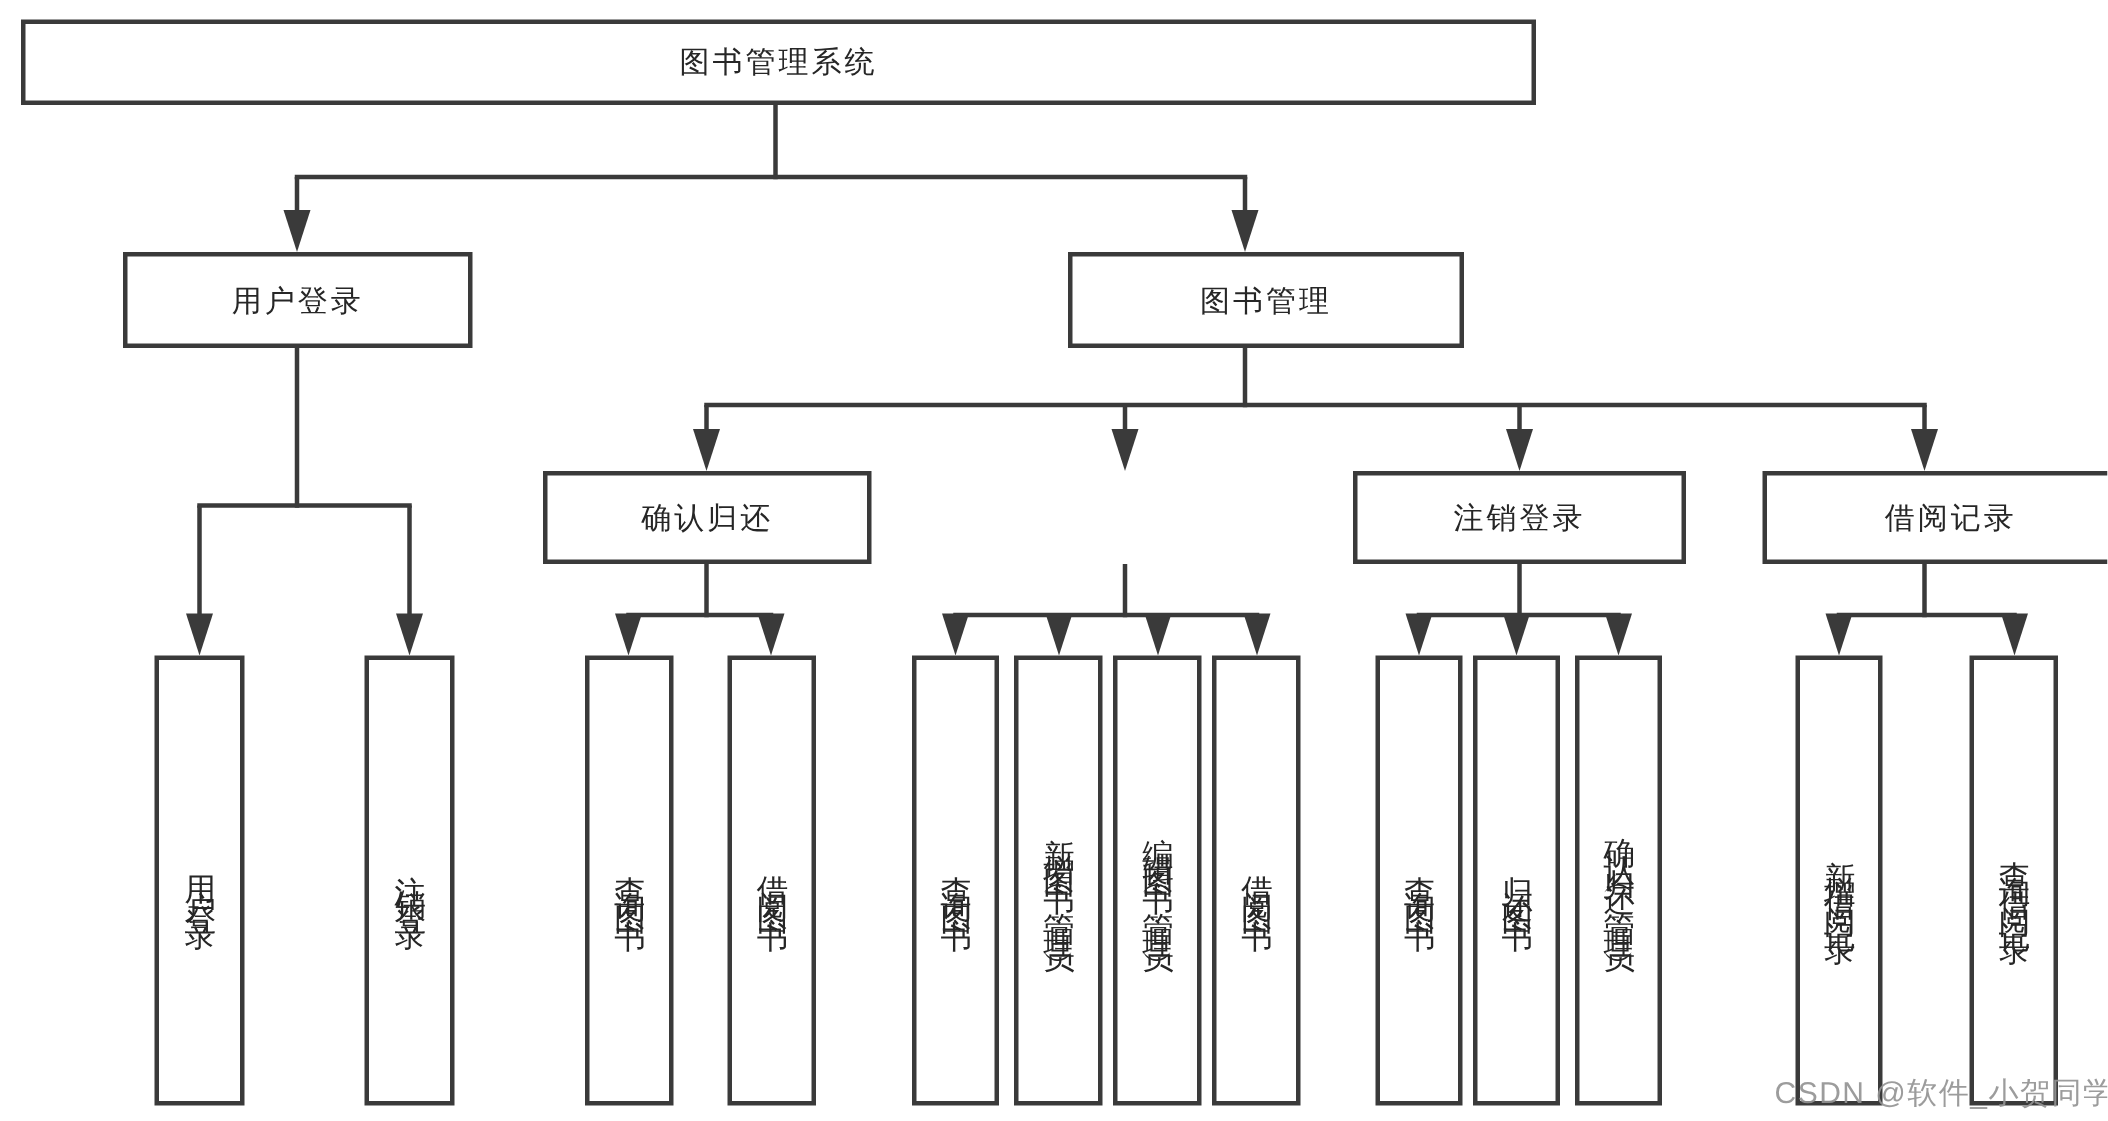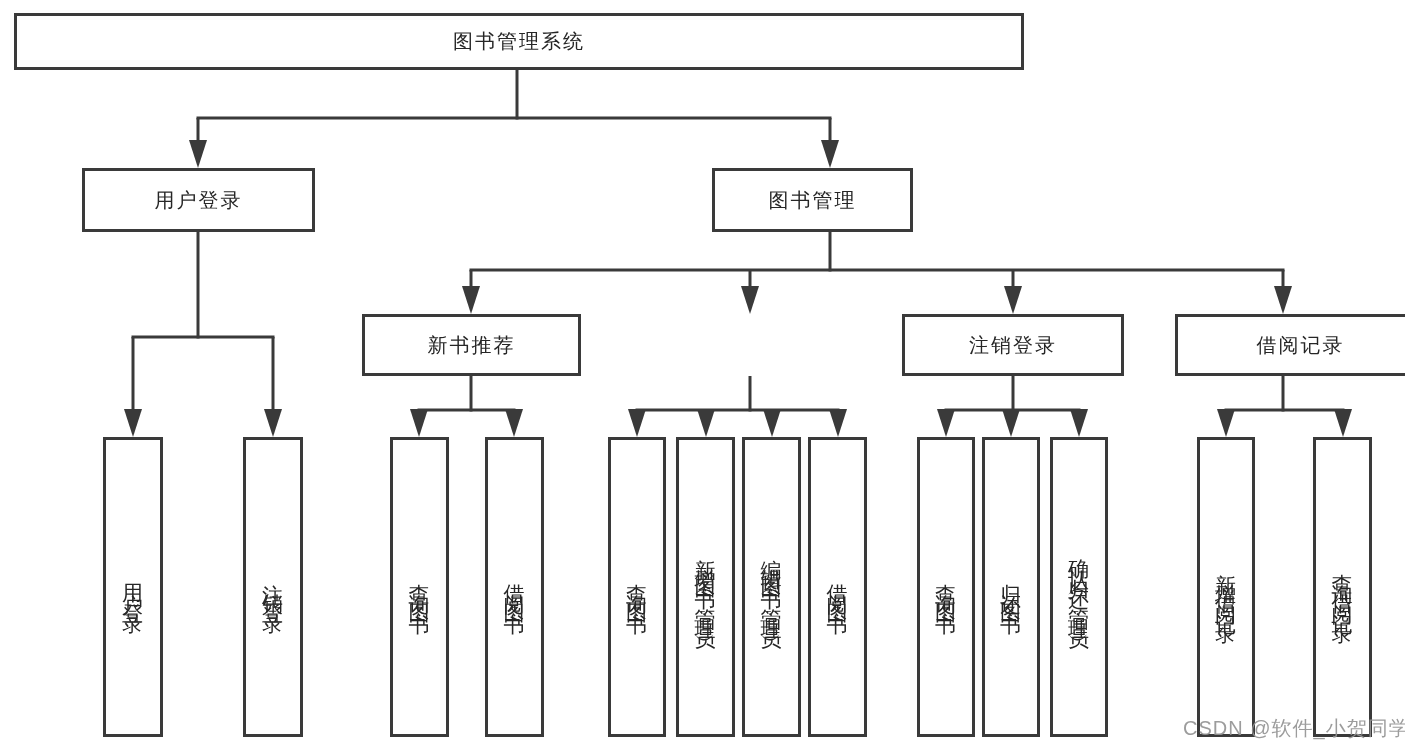--- a/index.html
+++ b/index.html
@@ -83,26 +83,26 @@
     </g>
   </svg>
 
   <div class="box hbox" style="left:14px;top:13px;width:1010px;height:57px">
     <span>图书管理系统</span>
   </div>
 
   <div class="box hbox" style="left:82px;top:168px;width:233px;height:64px">
     <span>用户登录</span>
   </div>
-  <div class="box hbox" style="left:712px;top:168px;width:201px;height:64px">
+  <div class="box hbox" style="left:712px;top:168px;width:264px;height:64px">
     <span>图书管理</span>
   </div>
 
   <div class="box hbox" style="left:362px;top:314px;width:219px;height:62px">
-    <span>新书推荐</span>
+    <span>确认归还</span>
   </div>
   <div class="box hbox" style="left:902px;top:314px;width:222px;height:62px">
     <span>注销登录</span>
   </div>
   <div class="box hbox" style="left:1175px;top:314px;width:251px;height:62px">
     <span>借阅记录</span>
   </div>
 
   <div class="box vbox" style="left:103px;top:437px;width:60px;height:300px">
     <span>用户登录</span>

